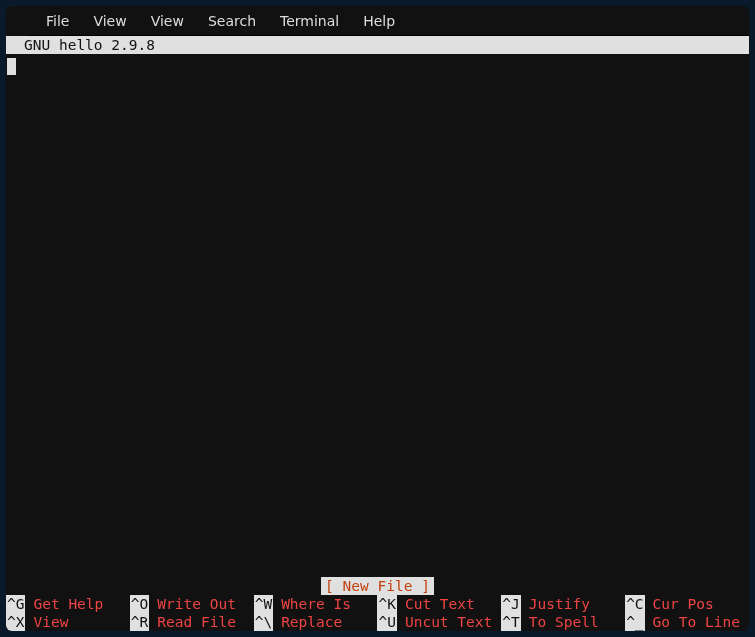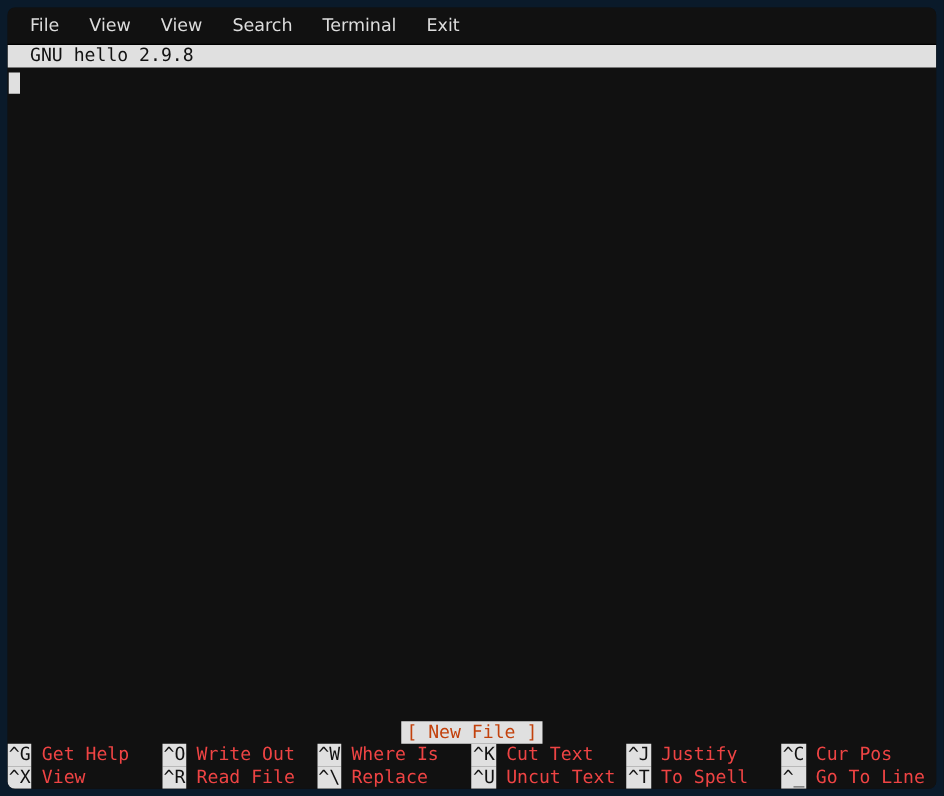--- a/index.html
+++ b/index.html
@@ -61,20 +61,21 @@
   .menubar {
     height: 30px;
     background: #111;
     display: flex;
     align-items: center;
     padding: 0 8px;
     gap: 4px;
     color: #ddd;
     font-size: 14px;
     border-bottom: 1px solid #000;
+    margin-left: 22px;
   }
   .menubar .menu-item {
     padding: 4px 10px;
     cursor: pointer;
   }
   .terminal {
     flex: 1;
     background: #111;
     font-family: "DejaVu Sans Mono", "Liberation Mono", monospace;
     font-size: 14.5px;
@@ -150,21 +151,21 @@
 
 <div class="window">
 
 
   <div class="menubar">
     <div class="menu-item">File</div>
     <div class="menu-item">View</div>
     <div class="menu-item">View</div>
     <div class="menu-item">Search</div>
     <div class="menu-item">Terminal</div>
-    <div class="menu-item">Exit</div>
+    <div class="menu-item">Help</div>
   </div>
 
   <div class="terminal">
     <div class="nano-header">
       <div class="left">GNU hello 2.9.8</div>
       <div class="right"></div>
     </div>
 
     <div class="editor-area">
       <span class="cursor"></span>

